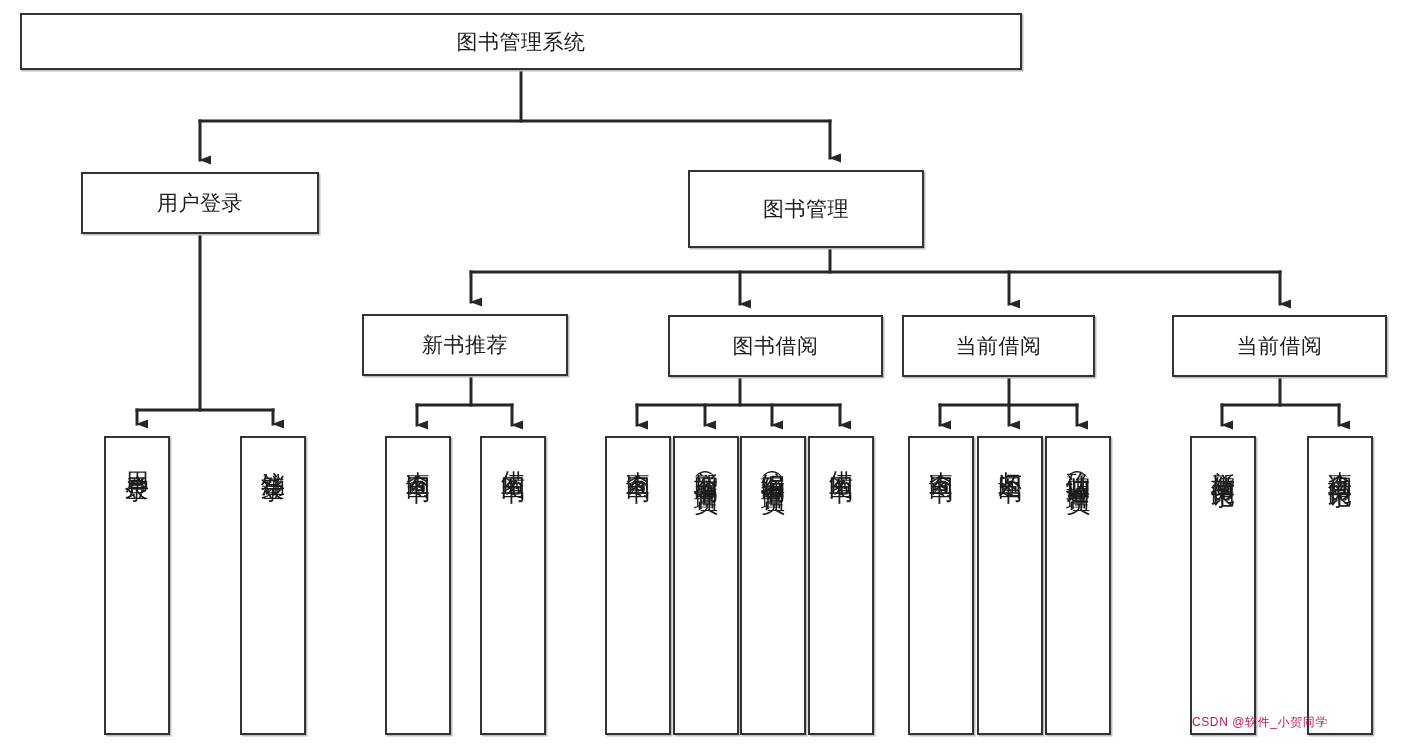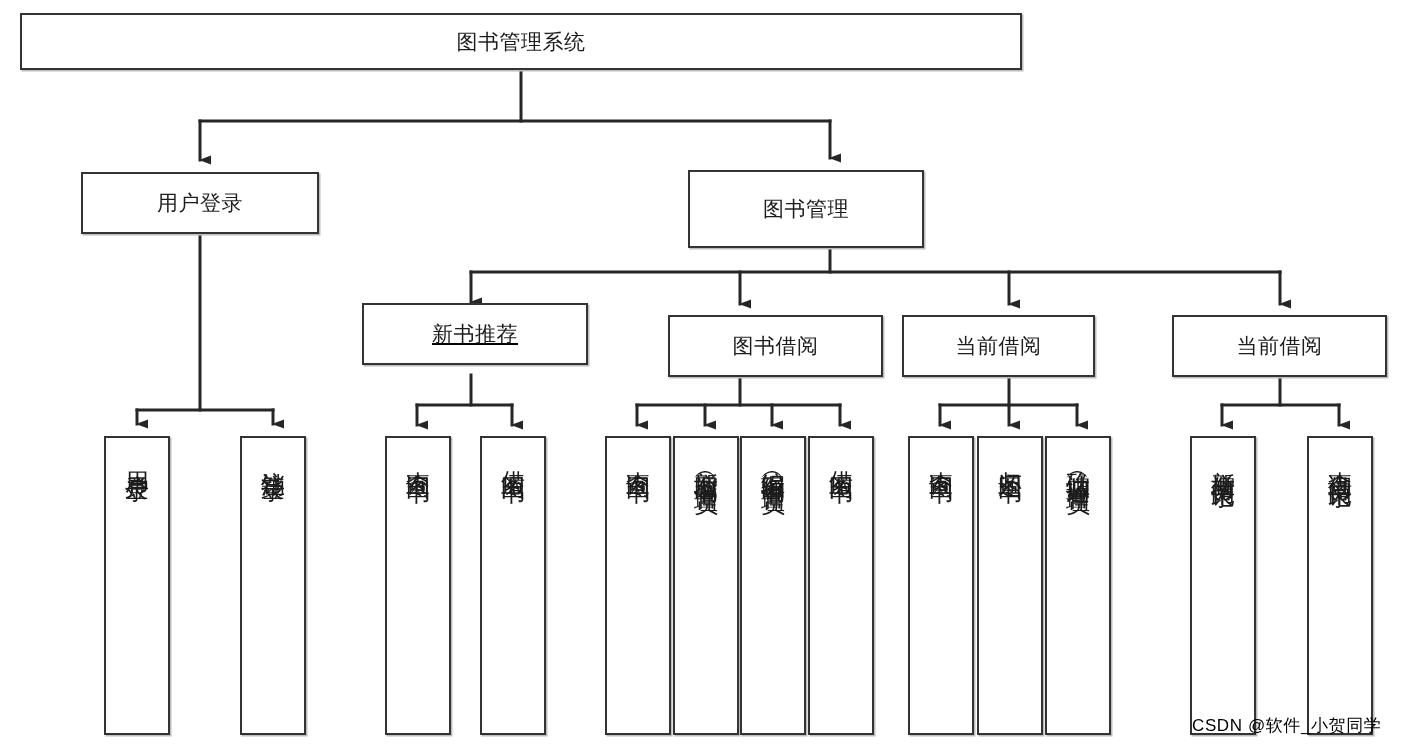--- a/index.html
+++ b/index.html
@@ -55,22 +55,22 @@
     writing-mode: vertical-rl;
     text-orientation: upright;
     font-size: 24px;
     letter-spacing: 3px;
     line-height: 1;
   }
   .watermark {
     position: absolute;
     left: 1192px;
     top: 714px;
-    font-size: 17px;
-    color: #000000;
+    font-size: 12px;
+    color: #be185d;
     letter-spacing: 0.6px;
     z-index: 3;
     white-space: nowrap;
   }
 </style>
 </head>
 <body>
 
 <div id="canvas">
 
@@ -128,21 +128,21 @@
     <span class="lbl">图书管理系统</span>
   </div>
 
   <div class="node horiz" style="left:81px; top:172px; width:238px; height:62px;">
     <span class="lbl">用户登录</span>
   </div>
   <div class="node horiz" style="left:688px; top:170px; width:236px; height:78px;">
     <span class="lbl">图书管理</span>
   </div>
 
-  <div class="node horiz" style="left:362px; top:303px; width:226px; height:62px;text-decoration:underline;">
+  <div class="node horiz" style="left:362px; top:314px; width:206px; height:62px;">
     <span class="lbl">新书推荐</span>
   </div>
   <div class="node horiz" style="left:668px; top:315px; width:215px; height:62px;">
     <span class="lbl">图书借阅</span>
   </div>
   <div class="node horiz" style="left:902px; top:315px; width:193px; height:62px;">
     <span class="lbl">当前借阅</span>
   </div>
   <div class="node horiz" style="left:1172px; top:315px; width:215px; height:62px;">
     <span class="lbl">当前借阅</span>

